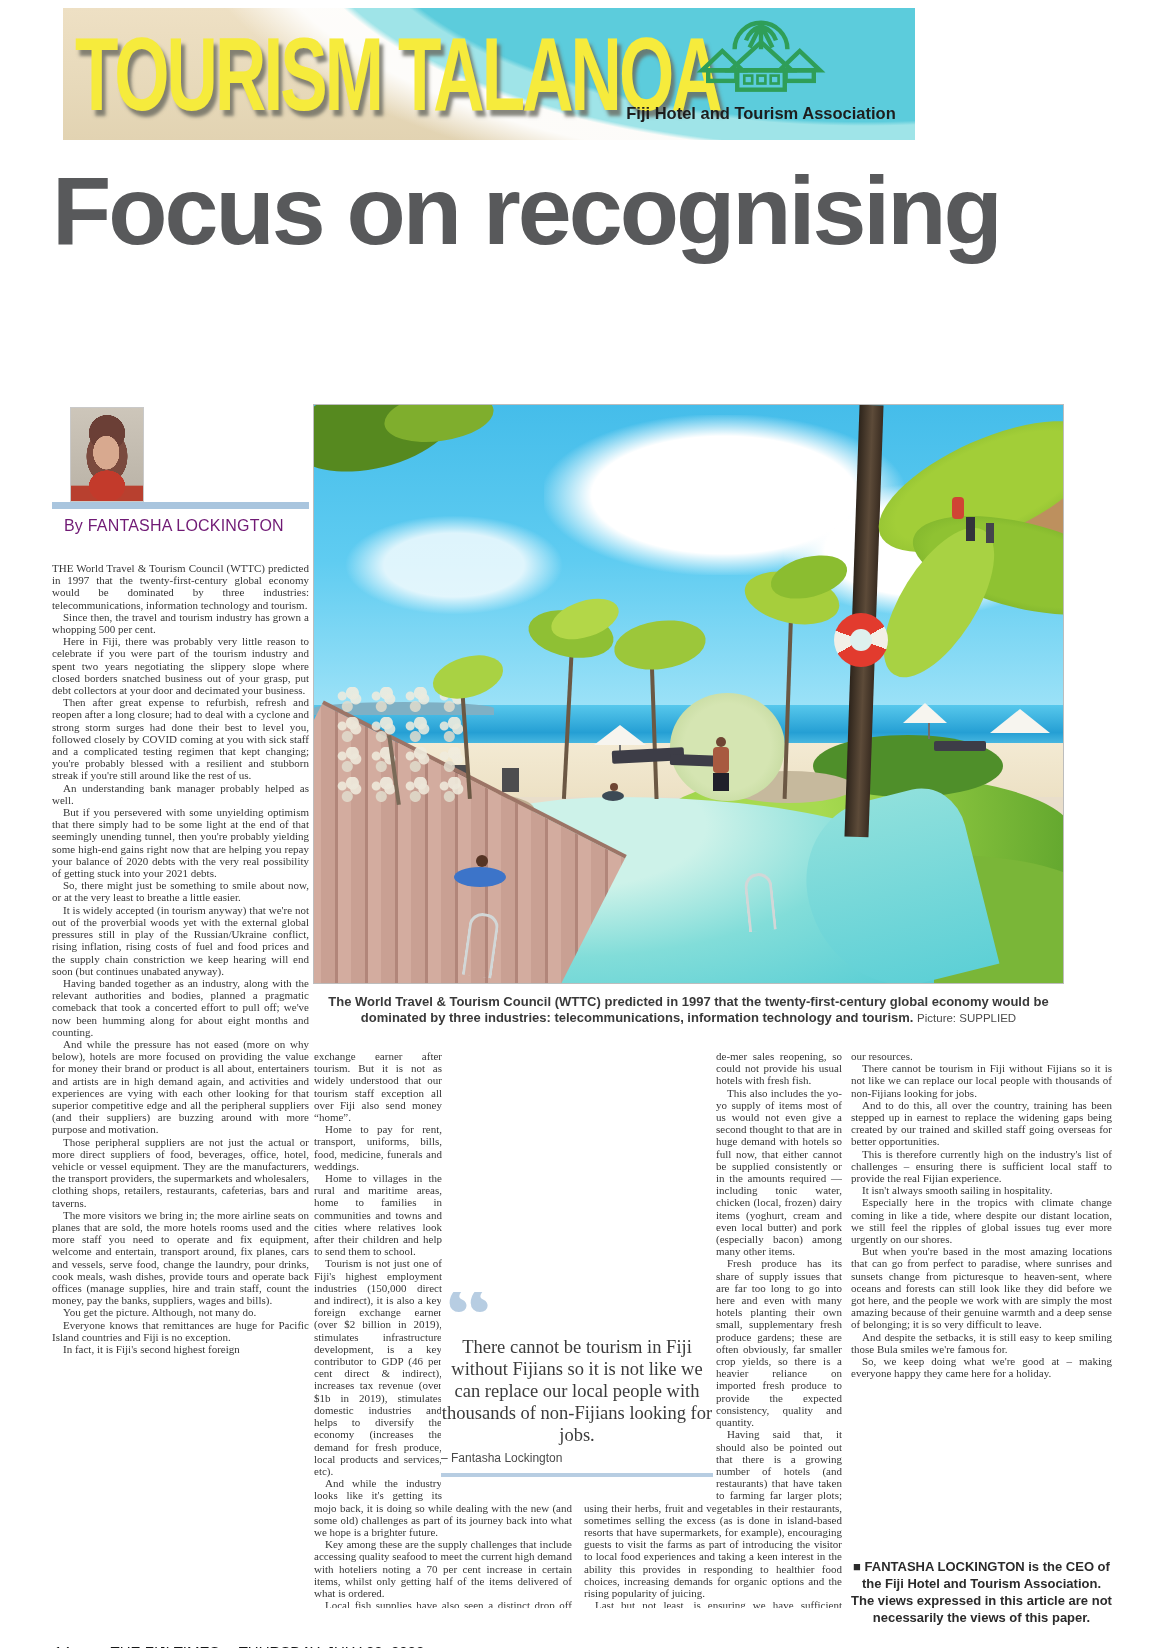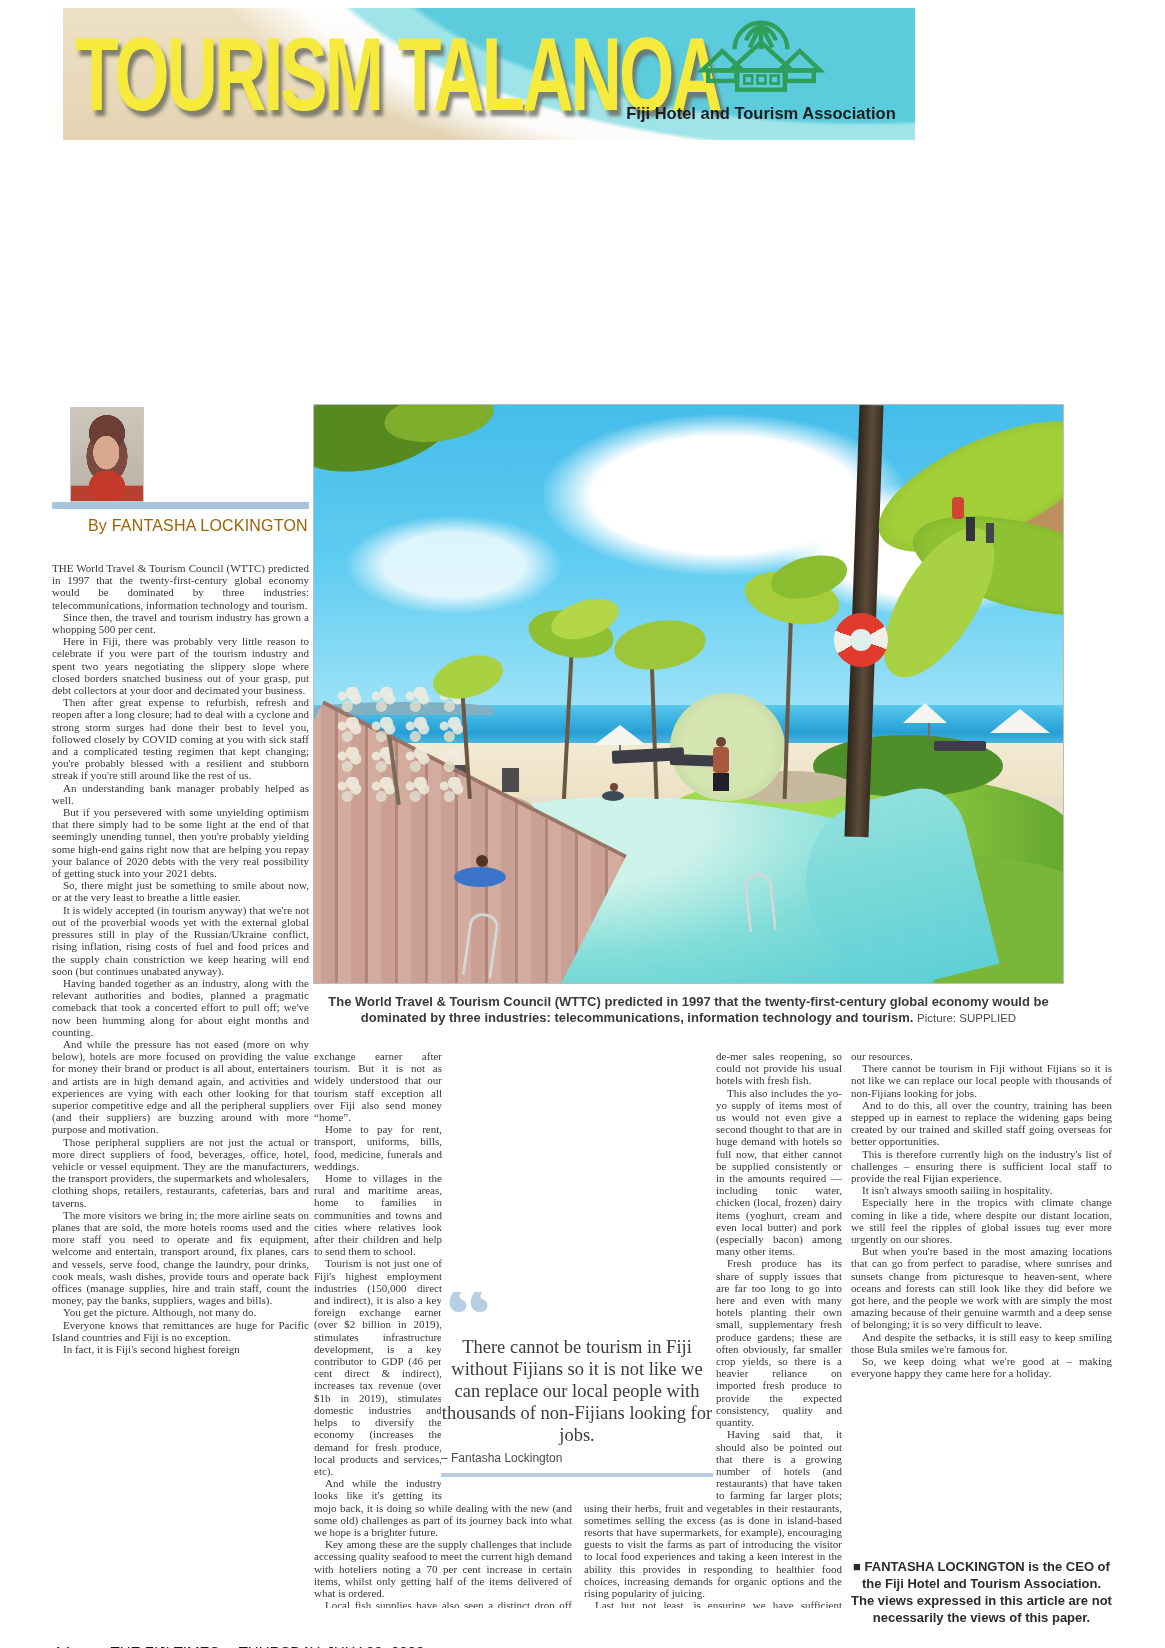--- a/index.html
+++ b/index.html
@@ -30,22 +30,22 @@
   
   .avatar{position:absolute;left:70px;top:407px;width:74px;height:95px;border:1px solid #c9c9c9;
     background:
       radial-gradient(ellipse 30px 26px at 50% 84%, #c33a2b 0 60%, rgba(0,0,0,0) 61%),
       linear-gradient(0deg,#b8402f 0 16%, rgba(0,0,0,0) 17%),
       radial-gradient(ellipse 21px 27px at 49% 48%, #d8a98f 0 62%, rgba(0,0,0,0) 63%),
       radial-gradient(ellipse 30px 30px at 50% 27%, #6b3f36 0 60%, rgba(0,0,0,0) 61%),
       radial-gradient(ellipse 34px 44px at 50% 52%, #7a4a3e 0 60%, rgba(0,0,0,0) 61%),
       linear-gradient(180deg,#cdc6ba,#b9b2a6);}
   .byline-rule{position:absolute;left:52px;top:502px;width:257px;height:7px;background:#a9c5de;}
-  .byline{position:absolute;left:88px;top:517px;font-family:"Liberation Sans",sans-serif;
-    font-size:16px;color:#a16207;letter-spacing:.2px;}
+  .byline{position:absolute;left:64px;top:517px;font-family:"Liberation Sans",sans-serif;
+    font-size:16px;color:#701a75;letter-spacing:.2px;}
 
   
   .col{position:absolute;font-size:11px;line-height:12.2px;color:#363636;text-align:justify;
     overflow:hidden;hyphens:auto;}
   .col p{margin:0;text-indent:11px;}
   .col p.noind{text-indent:0;}
   .col1{left:52px;top:562px;width:257px;height:1048px;}
   .col2{left:314px;top:1050px;width:258px;height:558px;}
   .col3{left:584px;top:1050px;width:258px;height:558px;}
   .col4{left:851px;top:1050px;width:261px;height:500px;}
@@ -163,20 +163,21 @@
       <path d="M8,64 L31,42 L54,64 Z"></path>
       <rect x="15" y="64" width="32" height="12"></rect>
       <path d="M96,64 L119,42 L142,64 Z"></path>
       <rect x="103" y="64" width="32" height="12"></rect>
     </svg>
     <div class="fhta-name" data-name="fhta-logo-name">Fiji Hotel and Tourism Association</div>
   </div>
 </div>
 
 <div class="headline" data-name="article-headline">
+  <div data-name="headline-line-1">Focus on recognising</div>
 </div>
 
 <div class="avatar" data-name="author-photo"></div>
 <div class="byline-rule" data-name="byline-rule"></div>
 <div class="byline" data-name="byline">By FANTASHA LOCKINGTON</div>
 
 <div class="col col1" data-name="article-column-1">
   <p class="noind" data-name="article-paragraph">THE World Travel &amp; Tourism Council (WTTC) predicted in 1997 that the twenty-first-century global economy would be dominated by three industries: telecommunications, information technology and tourism.</p>
   <p data-name="article-paragraph">Since then, the travel and tourism industry has grown a whopping 500 per cent.</p>
   <p data-name="article-paragraph">Here in Fiji, there was probably very little reason to celebrate if you were part of the tourism industry and spent two years negotiating the slippery slope where closed borders snatched business out of your grasp, put debt collectors at your door and decimated your business.</p>

